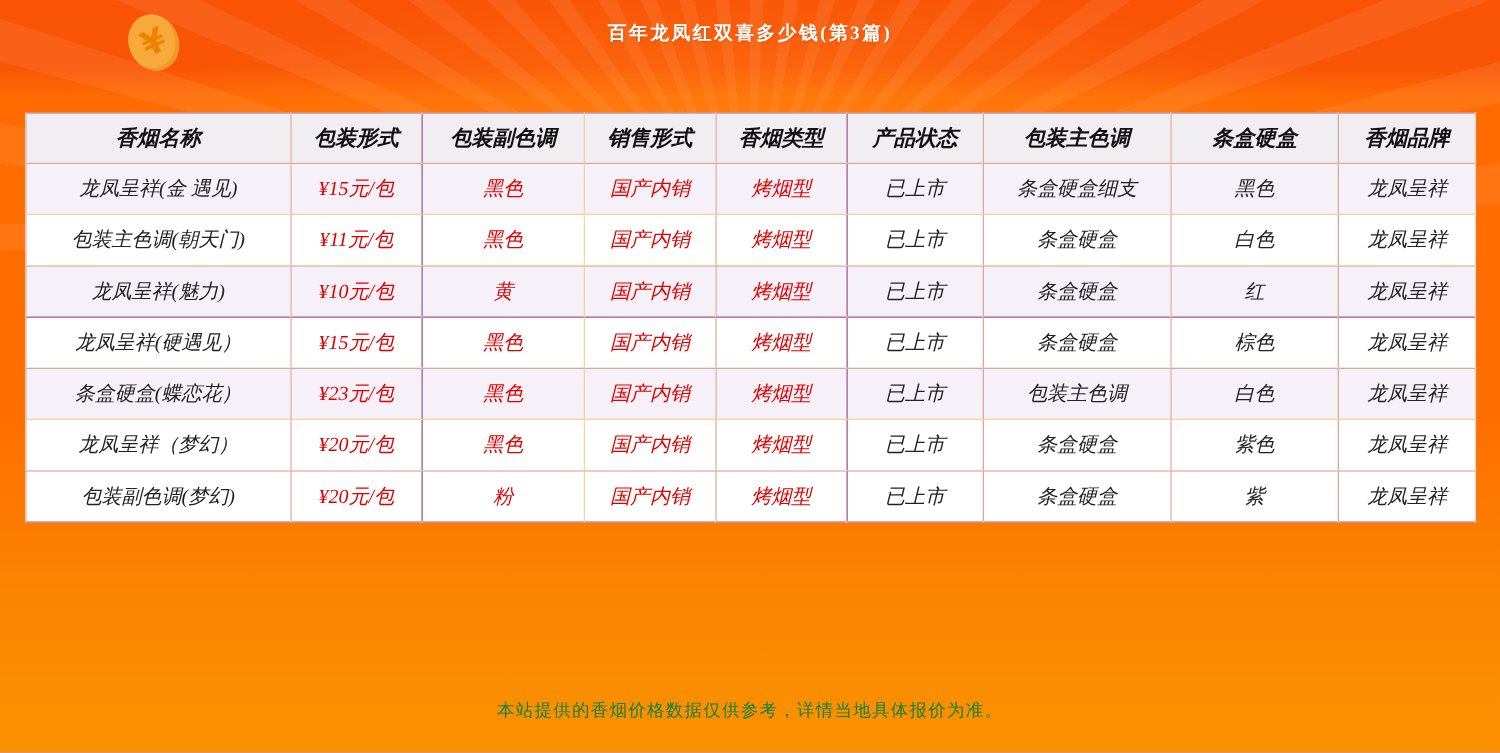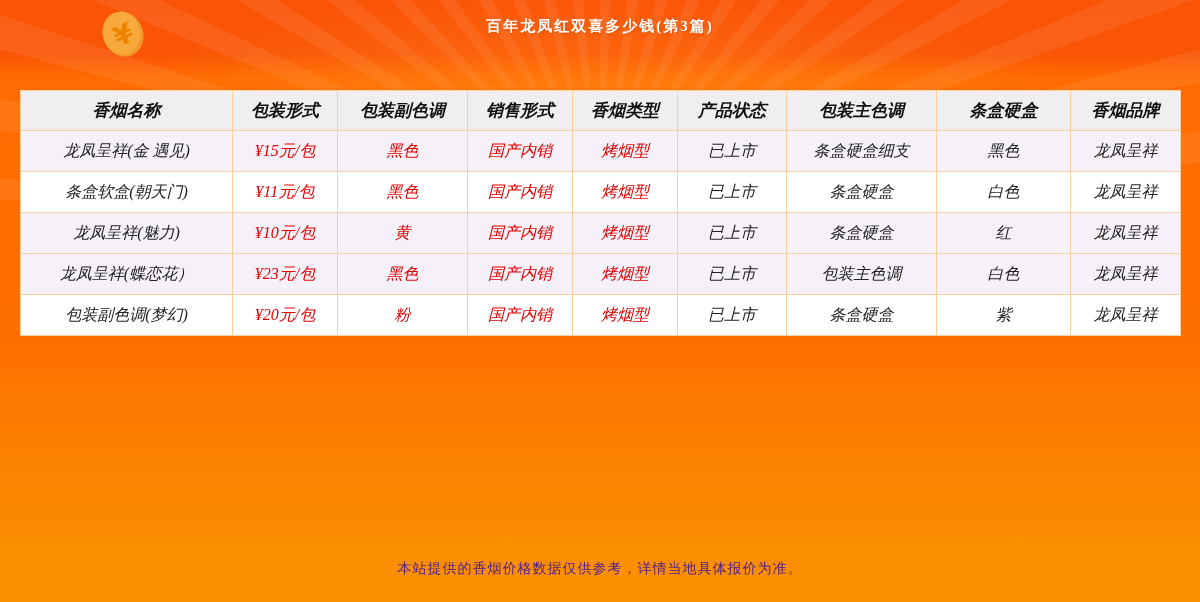--- a/index.html
+++ b/index.html
@@ -43,21 +43,21 @@
   }
   .price-table th {
     background:#f1eef2; color:#111111; font-weight:bold;
     font-size:17px; height:37px;
   }
   .price-table td { color:#222222; font-size:16px; height:38px; background:#ffffff; }
   .price-table tr.odd td { background:#f6f1f8; }
   .price-table td.red { color:#e00000; }
   .footer-note {
     position:absolute; top:560px; left:0; width:100%;
-    text-align:center; color:#4c1d95; font-size:14px; letter-spacing:1px;
+    text-align:center; color:#15803d; font-size:14px; letter-spacing:1px;
   }
 </style>
 </head>
 <body>
 
 <div class="rays"></div>
 
 <div class="coin">¥</div>
 
 <div class="page-title">百年龙凤红双喜多少钱(第3篇)</div>
@@ -94,50 +94,72 @@
           <td class="red">¥15元/包</td>
           <td class="red">黑色</td>
           <td class="red">国产内销</td>
           <td class="red">烤烟型</td>
           <td>已上市</td>
           <td>条盒硬盒细支</td>
           <td>黑色</td>
           <td>龙凤呈祥</td>
         </tr>
         <tr>
-          <td>条盒软盒(朝天门)</td>
+          <td>包装主色调(朝天门)</td>
           <td class="red">¥11元/包</td>
           <td class="red">黑色</td>
           <td class="red">国产内销</td>
           <td class="red">烤烟型</td>
           <td>已上市</td>
           <td>条盒硬盒</td>
           <td>白色</td>
           <td>龙凤呈祥</td>
         </tr>
         <tr class="odd">
           <td>龙凤呈祥(魅力)</td>
           <td class="red">¥10元/包</td>
           <td class="red">黄</td>
           <td class="red">国产内销</td>
           <td class="red">烤烟型</td>
           <td>已上市</td>
           <td>条盒硬盒</td>
           <td>红</td>
           <td>龙凤呈祥</td>
         </tr>
+        <tr>
+          <td>龙凤呈祥(硬遇见）</td>
+          <td class="red">¥15元/包</td>
+          <td class="red">黑色</td>
+          <td class="red">国产内销</td>
+          <td class="red">烤烟型</td>
+          <td>已上市</td>
+          <td>条盒硬盒</td>
+          <td>棕色</td>
+          <td>龙凤呈祥</td>
+        </tr>
         <tr class="odd">
-          <td>龙凤呈祥(蝶恋花）</td>
+          <td>条盒硬盒(蝶恋花）</td>
           <td class="red">¥23元/包</td>
           <td class="red">黑色</td>
           <td class="red">国产内销</td>
           <td class="red">烤烟型</td>
           <td>已上市</td>
           <td>包装主色调</td>
           <td>白色</td>
+          <td>龙凤呈祥</td>
+        </tr>
+        <tr>
+          <td>龙凤呈祥（梦幻）</td>
+          <td class="red">¥20元/包</td>
+          <td class="red">黑色</td>
+          <td class="red">国产内销</td>
+          <td class="red">烤烟型</td>
+          <td>已上市</td>
+          <td>条盒硬盒</td>
+          <td>紫色</td>
           <td>龙凤呈祥</td>
         </tr>
         <tr>
           <td>包装副色调(梦幻)</td>
           <td class="red">¥20元/包</td>
           <td class="red">粉</td>
           <td class="red">国产内销</td>
           <td class="red">烤烟型</td>
           <td>已上市</td>
           <td>条盒硬盒</td>

